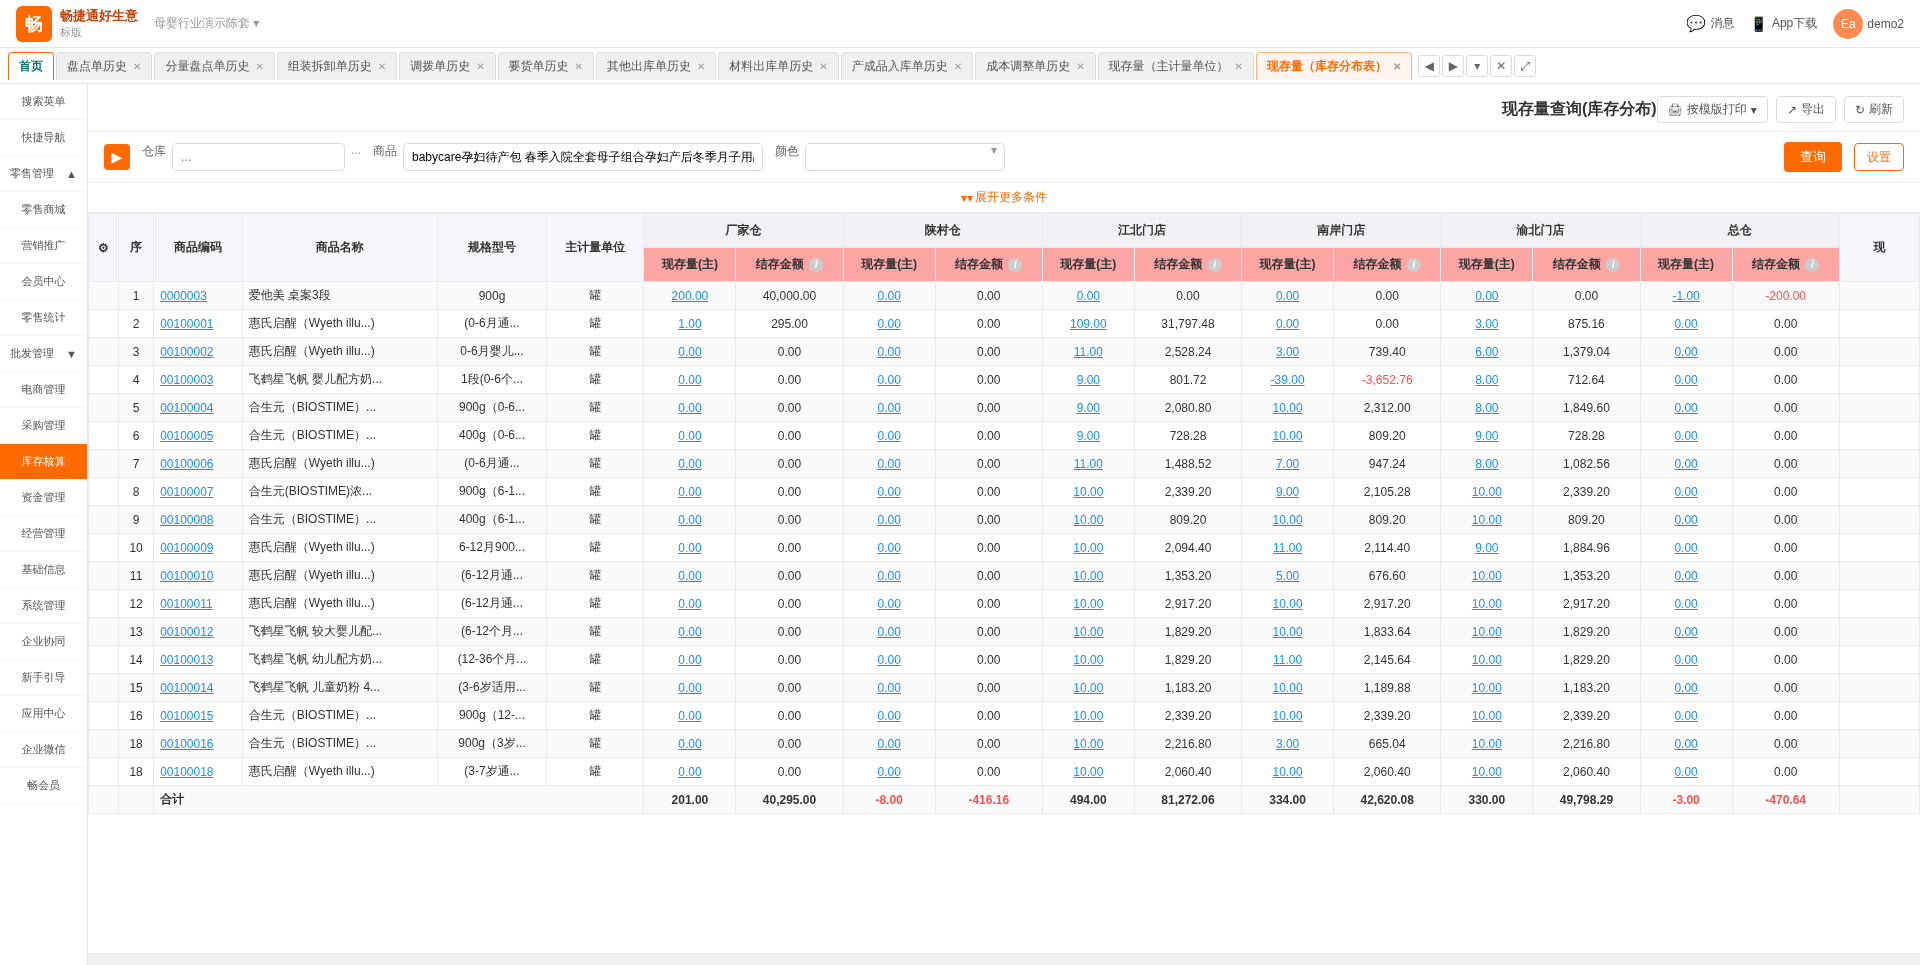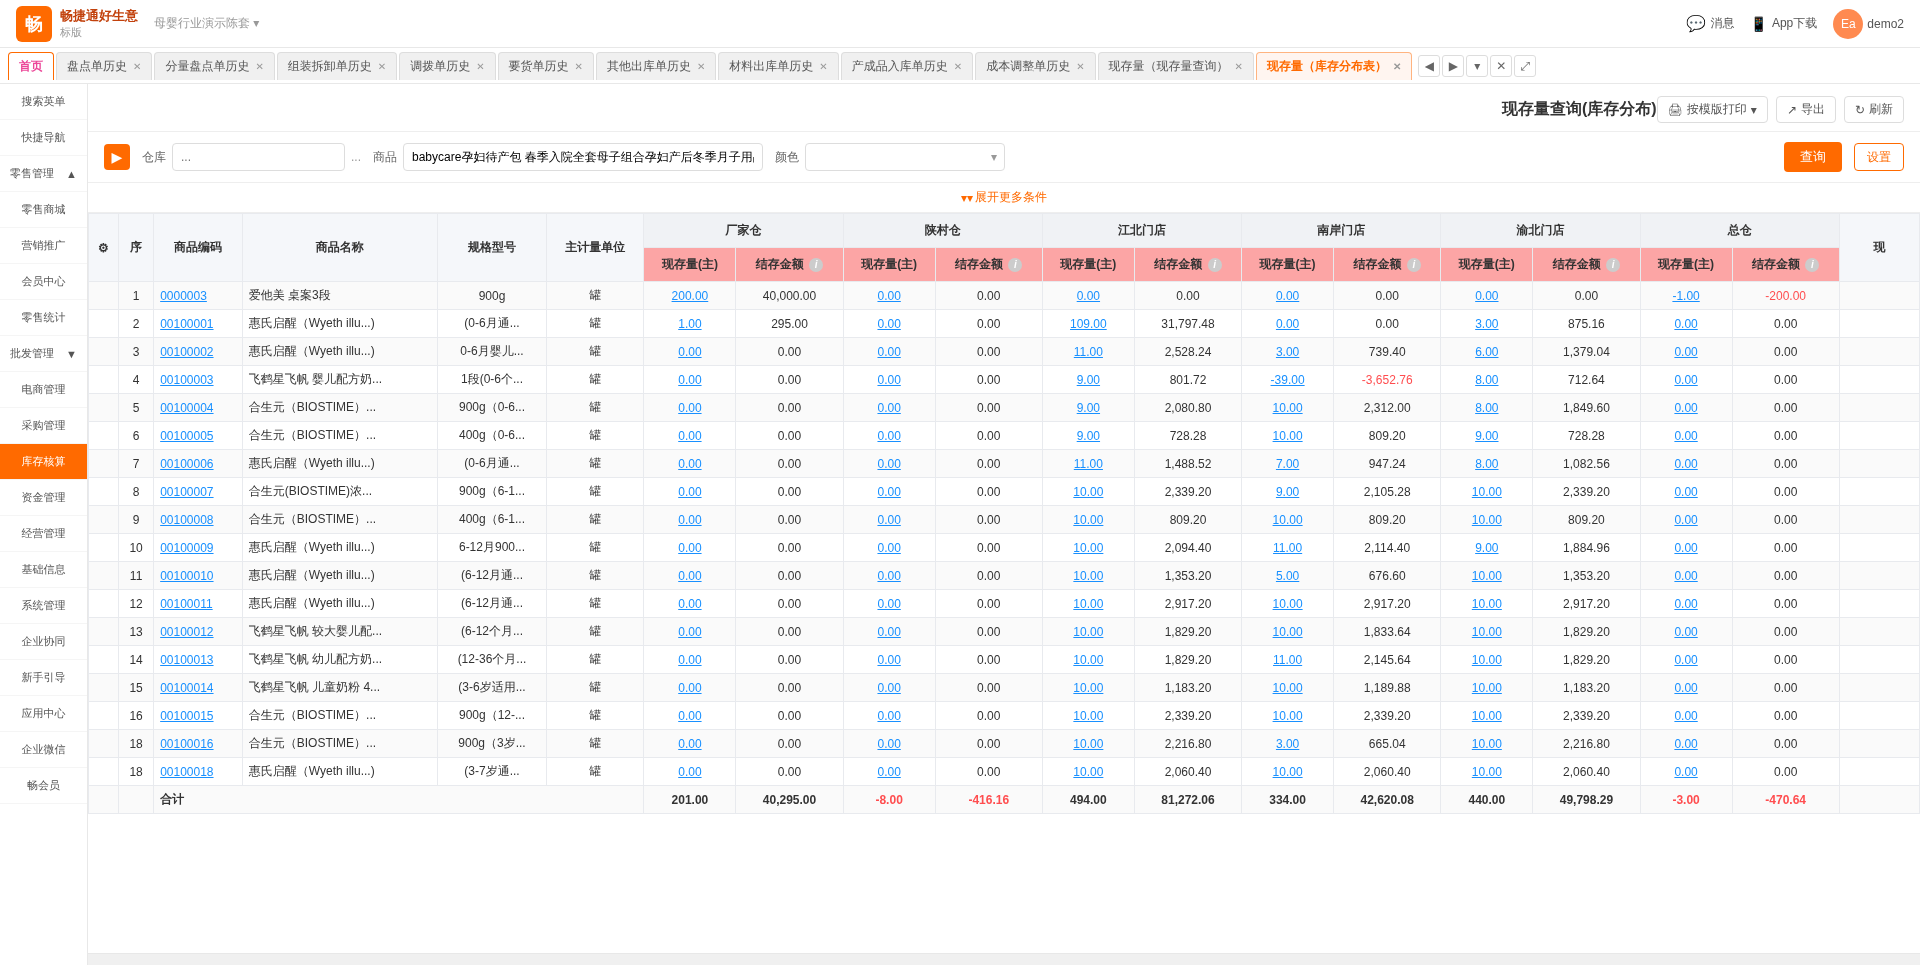--- a/index.html
+++ b/index.html
@@ -72,21 +72,21 @@
       border-color: #ffb480;
       font-weight: bold;
       text-align: center;
     }
     .tab-close {
       font-size: 10px;
       color: #999;
       margin-left: 2px;
     }
     .tab-home {
-      color: #ec4899;
+      color: #0f766e;
       font-weight: bold;
     }
     .tab-nav-btn {
       width: 22px;
       height: 22px;
       display: flex;
       align-items: center;
       justify-content: center;
       border: 1px solid #ddd;
       border-radius: 3px;
@@ -171,21 +171,20 @@
       background: #fff;
       padding: 10px 16px;
       display: flex;
       align-items: center;
       gap: 12px;
       border-bottom: 1px solid #eee;
       flex-wrap: wrap;
     }
     .search-field {
       display: flex;
-      align-items: center;
       gap: 6px;
     }
     .search-label {
       color: #666;
       white-space: nowrap;
       font-size: 12px;
     }
     .search-input {
       border: 1px solid #ddd;
       border-radius: 4px;
@@ -369,21 +368,21 @@
   </div>
   <div class="tab-item">
     <span>产成品入库单历史</span>
     <span class="tab-close">✕</span>
   </div>
   <div class="tab-item">
     <span>成本调整单历史</span>
     <span class="tab-close">✕</span>
   </div>
   <div class="tab-item">
-    <span>现存量（现存量查询）</span>
+    <span>现存量（主计量单位）</span>
     <span class="tab-close">✕</span>
   </div>
   <div class="tab-item active">
     <span>现存量（库存分布表）</span>
     <span class="tab-close">✕</span>
   </div>
   <div class="tab-nav-btn" style="margin-left:4px;">◀</div>
   <div class="tab-nav-btn">▶</div>
   <div class="tab-nav-btn">▾</div>
   <div class="tab-nav-btn">✕</div>
@@ -892,21 +891,21 @@
     <td></td>
     <td colspan="4" style="text-align:left;font-weight:bold;">合计</td>
     <td>201.00</td>
     <td>40,295.00</td>
     <td class="num-red">-8.00</td>
     <td class="num-red">-416.16</td>
     <td>494.00</td>
     <td>81,272.06</td>
     <td>334.00</td>
     <td>42,620.08</td>
-    <td>440.00</td>
+    <td>330.00</td>
     <td>49,798.29</td>
     <td class="num-red">-3.00</td>
     <td class="num-red">-470.64</td>
     <td></td>
   </tr>
           </tbody>
       </table>
     </div>
 
     <div class="bottom-scroll"></div>

